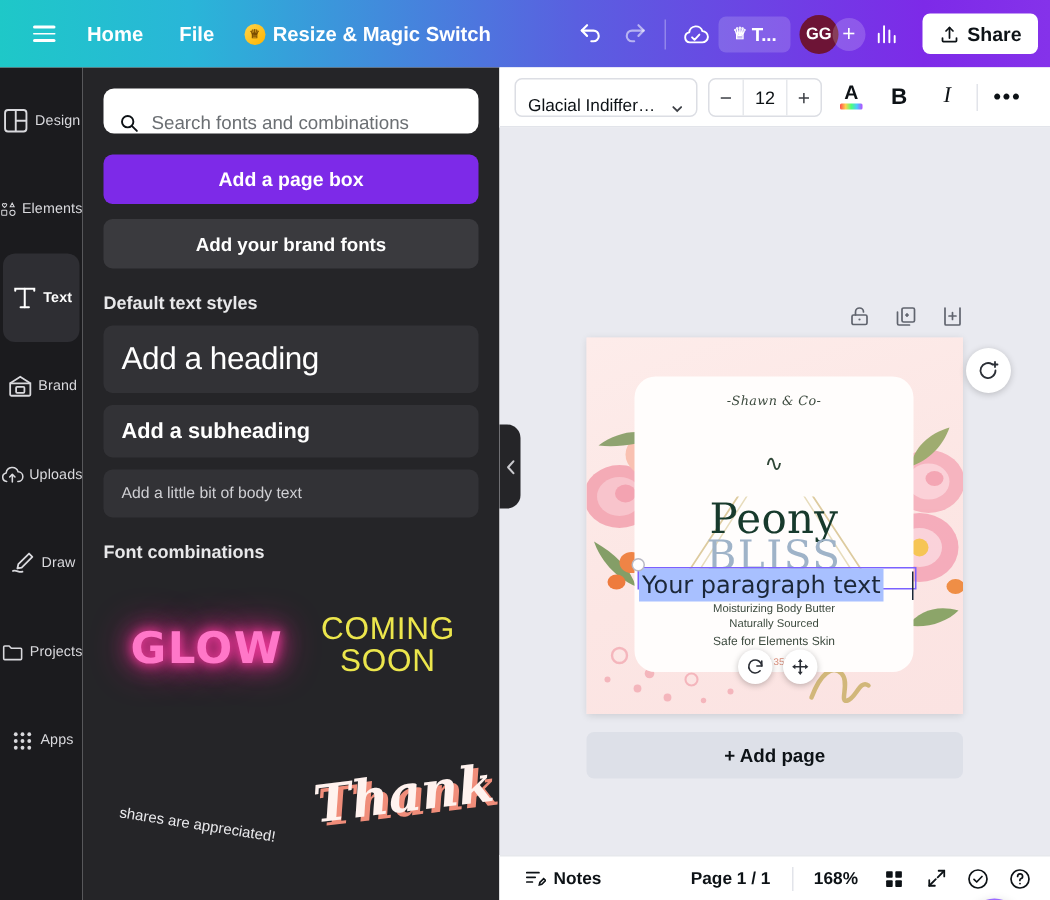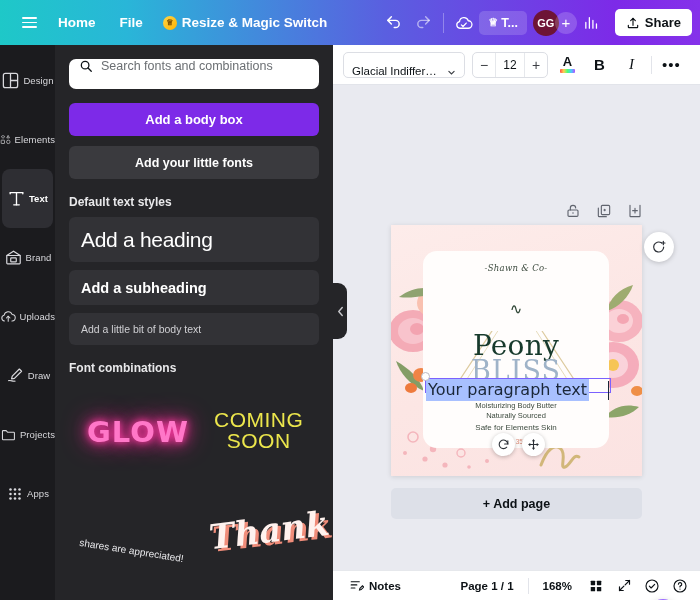--- a/index.html
+++ b/index.html
@@ -40,21 +40,21 @@
     background:#1b1b1e;
     padding-top: 6px;
   }
   .rail-item { height:59px; display:flex; flex-direction:row; align-items:center; justify-content:center; gap:3px; cursor:pointer; color:#d9d9dd;}
   .rail-item.active { background:#2e2e33; border-radius:8px; margin:0 2px;}
   .rail-label { font-size:9.5px; letter-spacing:.1px;}
   .rail-item.active .rail-label{ color:#fff; font-weight:600;}
 
   
   .panel { position:absolute; top:45px; left:55px; width:278px; height:555px; background:#252528; padding:14px; overflow:hidden;}
-  .search-box { display:flex; align-items:flex-start; gap:8px; background:#fff; border-radius:7px; height:30px; padding:0 10px;}
+  .search-box { display:flex; align-items:flex-end; gap:8px; background:#fff; border-radius:7px; height:30px; padding:0 10px;}
   .search-box input { border:none; outline:none; flex:1; font-size:12.5px; color:#0d1216; font-family:"Liberation Sans", sans-serif; background:transparent;}
   .search-box input::placeholder { color:#6b6f73; }
   .btn-primary { margin-top:14px; width:100%; height:33px; background:#7d2ae8; color:#fff; border:none; border-radius:6px; font-size:13px; font-weight:700; cursor:pointer; font-family:"Liberation Sans", sans-serif;}
   .btn-secondary { margin-top:10px; width:100%; height:33px; background:#3a3a3e; color:#fff; border:none; border-radius:6px; font-size:12.5px; font-weight:700; cursor:pointer; font-family:"Liberation Sans", sans-serif;}
   .section-title { color:#e8e8ea; font-size:12px; font-weight:700; margin-top:16px; margin-bottom:8px;}
   .style-card { background:#323236; border-radius:6px; padding:10px 12px; margin-bottom:8px; cursor:pointer; display:flex; align-items:center;}
   .style-heading { color:#fff; font-size:21px; font-weight:400; letter-spacing:-.3px;}
   .style-sub { color:#fff; font-size:14.5px; font-weight:700;}
   .style-body { color:#cfcfd3; font-size:10.5px;}
   .combos { margin-top:10px; position:relative; height:200px;}
@@ -244,22 +244,22 @@
 </div>
 
 <div class="panel">
   <div class="search-box">
     <svg width="14" height="14" viewBox="0 0 24 24" fill="none" stroke="#0d1216" stroke-width="2.2" stroke-linecap="round">
         <circle cx="10.5" cy="10.5" r="6.5"></circle>
         <path d="M15.5 15.5L21 21"></path>
       </svg>
     <input value="" placeholder="Search fonts and combinations" style="">
   </div>
-  <button class="btn-primary">Add a body box</button>
-  <button class="btn-secondary">Add your little fonts</button>
+  <button class="btn-primary">Add a page box</button>
+  <button class="btn-secondary">Add your brand fonts</button>
   <div class="section-title">Default text styles</div>
 
   <div class="style-card" style="height:45px;">
     <span class="style-heading">Add a heading</span>
   </div>
   <div class="style-card" style="height:35px;">
     <span class="style-sub">Add a subheading</span>
   </div>
   <div class="style-card" style="height:32px;">
     <span class="style-body">Add a little bit of body text</span>

